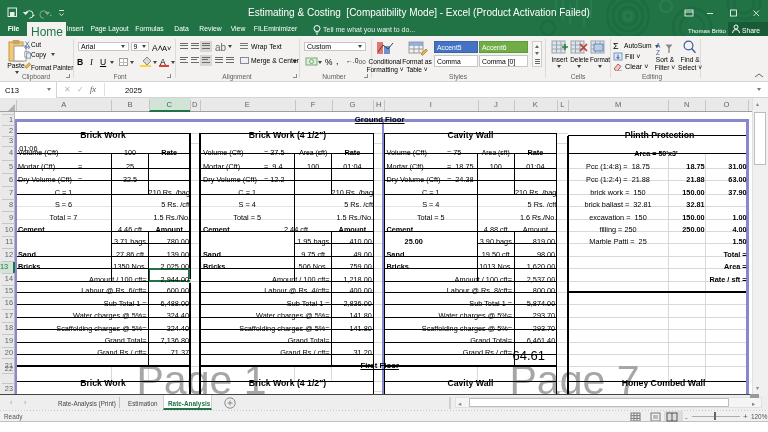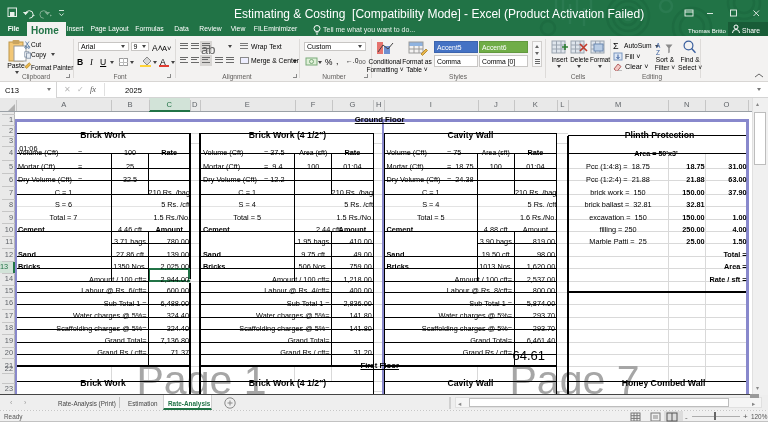--- a/index.html
+++ b/index.html
@@ -36,32 +36,32 @@
       <path d="M18.8 9 l2.8 3 2.8 -3 z" stroke="none" fill="#e8f0ea"></path>
     </g>
     <path d="M29 11.5 v2 l2 -1 z" fill="#cfe3d8"></path>
     <g stroke="#7fae91" fill="none" stroke-width="1">
       <path d="M43.5 11.5 a3.8 3.8 0 1 0 -3.8 3.8"></path>
       <path d="M46.2 9 l-2.8 3 -2.8 -3 z" stroke="none" fill="#7fae91"></path>
     </g>
     <path d="M46 11.5 v2 l2 -1 z" fill="#7fae91"></path>
     <path d="M55 7.5 h5 M55.4 10.5 l2.1 2.2 2.1 -2.2" stroke="#cfe3d8" fill="none"></path>
   </svg>
-<div class="t" style="left:234px;top:7px;width:300px;text-align:center;font-size:12px;color:#fff;z-index:6">Estimating &amp; Costing  [Compatibility Mode] - Excel (Product Activation Failed)</div>
+<div class="t" style="left:248px;top:7px;width:300px;text-align:center;font-size:10px;color:#fff;z-index:6">Estimating &amp; Costing  [Compatibility Mode] - Excel (Product Activation Failed)</div>
 <svg width="90" height="20" style="position:absolute;left:678px;top:4px;z-index:6">
     <g stroke="#eef4f0" stroke-width="0.9" fill="none">
       <rect x="7" y="6" width="8" height="6"></rect>
       <line x1="7" y1="8" x2="15" y2="8"></line>
       <line x1="29" y1="9.5" x2="35" y2="9.5"></line>
       <rect x="52.5" y="6" width="6" height="6"></rect>
       <path d="M75.5 6.5 l5.5 5.5 M81 6.5 l-5.5 5.5"></path>
     </g>
   </svg>
 <div class="abs" style="left:27px;top:22px;width:39px;height:14px;background:#f3f2f1;"></div>
-<div class="t" style="left:31px;top:25px;font-size:10px;color:#217346;font-weight:bold;z-index:6">Home</div>
+<div class="t" style="left:31px;top:25px;font-size:12px;color:#217346;font-weight:normal;z-index:6">Home</div>
 <div class="t" style="left:-16.5px;top:25px;width:60px;text-align:center;font-size:6.8px;color:#fff;font-weight:bold;z-index:6">File</div>
 <div class="t" style="left:45.0px;top:25px;width:60px;text-align:center;font-size:6.8px;color:#fff;font-weight:normal;z-index:6">Insert</div>
 <div class="t" style="left:79.5px;top:25px;width:60px;text-align:center;font-size:6.8px;color:#fff;font-weight:normal;z-index:6">Page Layout</div>
 <div class="t" style="left:119.5px;top:25px;width:60px;text-align:center;font-size:6.8px;color:#fff;font-weight:normal;z-index:6">Formulas</div>
 <div class="t" style="left:151.5px;top:25px;width:60px;text-align:center;font-size:6.8px;color:#fff;font-weight:normal;z-index:6">Data</div>
 <div class="t" style="left:180.5px;top:25px;width:60px;text-align:center;font-size:6.8px;color:#fff;font-weight:normal;z-index:6">Review</div>
 <div class="t" style="left:208.0px;top:25px;width:60px;text-align:center;font-size:6.8px;color:#fff;font-weight:normal;z-index:6">View</div>
 <div class="t" style="left:245.5px;top:25px;width:60px;text-align:center;font-size:6.8px;color:#fff;font-weight:normal;z-index:6">FILEminimizer</div>
 <svg width="12" height="12" style="position:absolute;left:312px;top:24px;z-index:6">
     <circle cx="5" cy="4.5" r="3" stroke="#fff" fill="none"></circle>
@@ -144,21 +144,21 @@
 <div class="abs" style="left:180px;top:43.0px;width:8px;height:1.1px;background:#6a6a6a;"></div>
 <div class="abs" style="left:180px;top:45.4px;width:8px;height:1.1px;background:#6a6a6a;"></div>
 <div class="abs" style="left:180px;top:47.8px;width:8px;height:1.1px;background:#6a6a6a;"></div>
 <div class="abs" style="left:191px;top:43.0px;width:8px;height:1.1px;background:#6a6a6a;"></div>
 <div class="abs" style="left:191px;top:45.4px;width:8px;height:1.1px;background:#6a6a6a;"></div>
 <div class="abs" style="left:191px;top:47.8px;width:8px;height:1.1px;background:#6a6a6a;"></div>
 <div class="abs" style="left:200px;top:41px;width:12px;height:11px;background:#d8d6d4;"></div>
 <div class="abs" style="left:202px;top:43.0px;width:8px;height:1.1px;background:#6a6a6a;"></div>
 <div class="abs" style="left:202px;top:45.4px;width:8px;height:1.1px;background:#6a6a6a;"></div>
 <div class="abs" style="left:202px;top:47.8px;width:8px;height:1.1px;background:#6a6a6a;"></div>
-<div class="t" style="left:201px;top:42px;font-size:13px;color:#666;">ab</div>
+<div class="t" style="left:215px;top:42px;font-size:10px;color:#666;">ab</div>
 <div class="car" style="left:228px;top:45px;"></div>
 <div class="abs" style="left:180px;top:57.0px;width:8px;height:1.1px;background:#6a6a6a;"></div>
 <div class="abs" style="left:180px;top:59.4px;width:6px;height:1.1px;background:#6a6a6a;"></div>
 <div class="abs" style="left:180px;top:61.8px;width:8px;height:1.1px;background:#6a6a6a;"></div>
 <div class="abs" style="left:191px;top:57.0px;width:8px;height:1.1px;background:#6a6a6a;"></div>
 <div class="abs" style="left:191px;top:59.4px;width:6px;height:1.1px;background:#6a6a6a;"></div>
 <div class="abs" style="left:191px;top:61.8px;width:8px;height:1.1px;background:#6a6a6a;"></div>
 <div class="abs" style="left:200px;top:55px;width:12px;height:11px;background:#d8d6d4;"></div>
 <div class="abs" style="left:202px;top:57.0px;width:8px;height:1.1px;background:#6a6a6a;"></div>
 <div class="abs" style="left:202px;top:59.4px;width:6px;height:1.1px;background:#6a6a6a;"></div>
@@ -633,21 +633,21 @@
     <div class="t" style="font-size:7.3px;top:161.8px;left:202.4px;width:300px;text-align:center;">01:04</div>
     <div class="t" style="font-size:7.3px;top:174.9px;left:203.0px;">Dry Volume (Cft)</div>
     <div class="t" style="font-size:7.3px;top:174.9px;left:264.0px;">= 12.2</div>
     <div class="t" style="font-size:7.3px;top:188.1px;left:97.2px;width:300px;text-align:center;">C = 1</div>
     <div class="t" style="font-size:7.3px;top:188.1px;left:73.0px;width:300px;text-align:right;">210 Rs. /bag</div>
     <div class="t" style="font-size:7.3px;top:200.4px;left:97.2px;width:300px;text-align:center;">S = 4</div>
     <div class="t" style="font-size:7.3px;top:200.4px;left:73.0px;width:300px;text-align:right;">5 Rs. /cft</div>
     <div class="t" style="font-size:7.3px;top:212.6px;left:97.2px;width:300px;text-align:center;">Total = 5</div>
     <div class="t" style="font-size:7.3px;top:212.6px;left:73.0px;width:300px;text-align:right;">1.5 Rs./No.</div>
     <div class="t" style="font-size:7.3px;top:225.0px;left:203.0px;font-weight:bold;">Cement</div>
-    <div class="t" style="font-size:7.3px;top:225.0px;left:178px;width:300px;text-align:center;">2.44 cft</div>
+    <div class="t" style="font-size:7.3px;top:225.0px;left:146px;width:300px;text-align:center;">2.44 cft</div>
     <div class="t" style="font-size:7.3px;top:225.0px;left:202.4px;width:300px;text-align:center;font-weight:bold;">Amount</div>
     <div class="t" style="font-size:7.3px;top:237.4px;left:163.2px;width:300px;text-align:center;">1.95 bags</div>
     <div class="t" style="font-size:7.3px;top:237.4px;left:71.8px;width:300px;text-align:right;">410.00</div>
     <div class="t" style="font-size:7.3px;top:249.7px;left:203.0px;font-weight:bold;">Sand</div>
     <div class="t" style="font-size:7.3px;top:249.7px;left:163.2px;width:300px;text-align:center;">9.75 cft</div>
     <div class="t" style="font-size:7.3px;top:249.7px;left:71.8px;width:300px;text-align:right;">49.00</div>
     <div class="t" style="font-size:7.3px;top:262.3px;left:203.0px;font-weight:bold;">Bricks</div>
     <div class="t" style="font-size:7.3px;top:262.3px;left:163.2px;width:300px;text-align:center;">506 Nos.</div>
     <div class="t" style="font-size:7.3px;top:262.3px;left:71.8px;width:300px;text-align:right;">759.00</div>
     <div class="t" style="font-size:7.3px;top:274.5px;left:29.5px;width:300px;text-align:right;">Amount / 100 cft=</div>
@@ -721,21 +721,21 @@
     <div class="t" style="font-size:7.3px;top:188.1px;left:446.6px;width:300px;text-align:right;font-weight:bold;">37.90</div>
     <div class="t" style="font-size:7.3px;top:200.4px;left:468.0px;width:300px;text-align:center;">brick ballast =  32.81</div>
     <div class="t" style="font-size:7.3px;top:200.4px;left:404.6px;width:300px;text-align:right;font-weight:bold;">32.81</div>
     <div class="t" style="font-size:7.3px;top:212.6px;left:468.0px;width:300px;text-align:center;">excavation =  150</div>
     <div class="t" style="font-size:7.3px;top:212.6px;left:404.6px;width:300px;text-align:right;font-weight:bold;">150.00</div>
     <div class="t" style="font-size:7.3px;top:212.6px;left:446.6px;width:300px;text-align:right;font-weight:bold;">1.00</div>
     <div class="t" style="font-size:7.3px;top:225.0px;left:468.0px;width:300px;text-align:center;">filling = 250</div>
     <div class="t" style="font-size:7.3px;top:225.0px;left:404.6px;width:300px;text-align:right;font-weight:bold;">250.00</div>
     <div class="t" style="font-size:7.3px;top:225.0px;left:446.6px;width:300px;text-align:right;font-weight:bold;">4.00</div>
     <div class="t" style="font-size:7.3px;top:237.4px;left:468.0px;width:300px;text-align:center;">Marble Patti =  25</div>
-    <div class="t" style="font-size:7.3px;top:237.4px;left:404.6px;width:300px;text-align:right;font-weight:bold;">25.00</div>
+    <div class="t" style="font-size:7.3px;top:237.4px;left:404.6px;width:300px;text-align:left;font-weight:bold;">25.00</div>
     <div class="t" style="font-size:7.3px;top:237.4px;left:446.6px;width:300px;text-align:right;font-weight:bold;">1.50</div>
     <div class="t" style="font-size:7.3px;top:249.7px;left:446.6px;width:300px;text-align:right;font-weight:bold;">Total =</div>
     <div class="t" style="font-size:7.3px;top:274.5px;left:446.6px;width:300px;text-align:right;font-weight:bold;">Rate / sft =</div>
     <div class="t" style="font-size:7.3px;top:262.3px;left:446.6px;width:300px;text-align:right;font-weight:bold;">Area =</div>
     <div class="t" style="font-size:7.8px;top:114.6px;left:229.7px;width:300px;text-align:center;font-weight:bold;text-decoration:underline;">Ground Floor</div>
     <div class="t" style="font-size:7.8px;top:360.8px;left:229.7px;width:300px;text-align:center;font-weight:bold;text-decoration:underline;">First Floor</div>
 </div>
 <div class="abs" style="left:0;top:393.6px;width:751.5px;height:1.3px;background:#444;z-index:6"></div>
 <div class="abs" style="left:0;top:394.9px;width:768px;height:15.3px;background:#eeeeee;z-index:6"></div>
 <div class="t" style="left:10px;top:399px;font-size:7px;color:#9a9a9a;z-index:7">‹</div>

